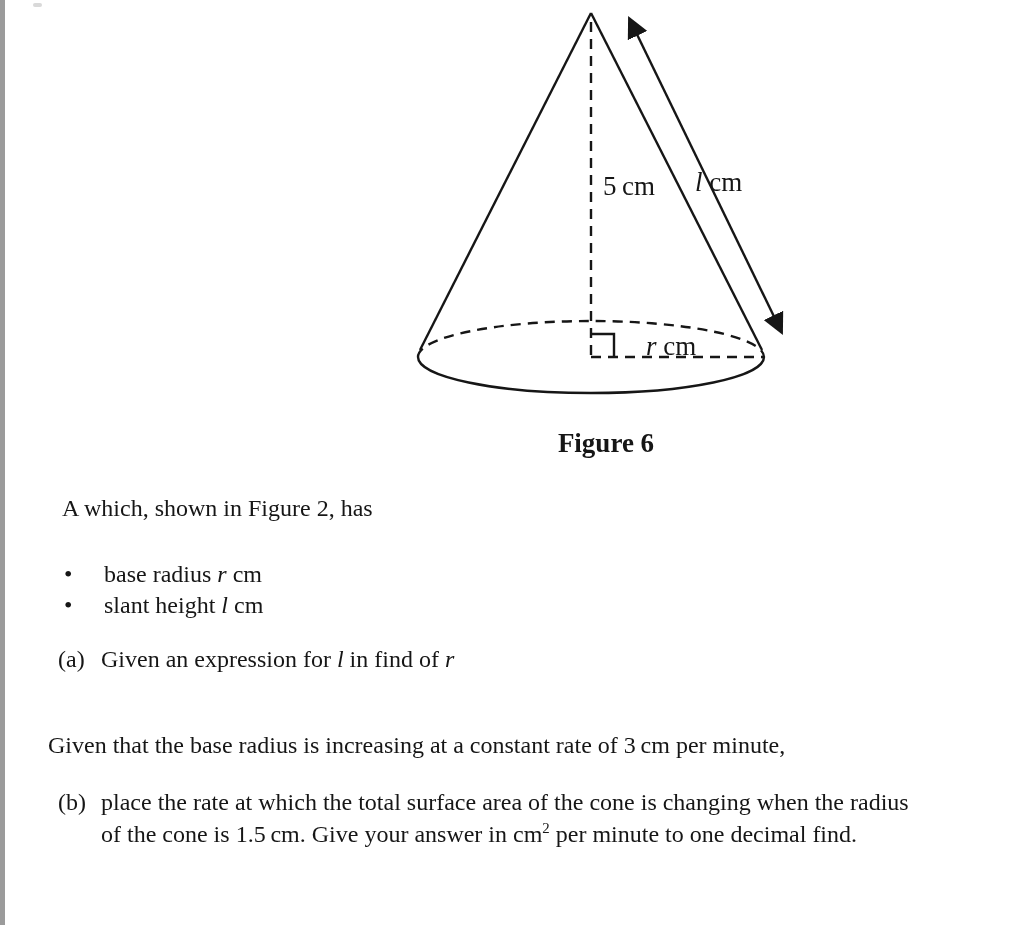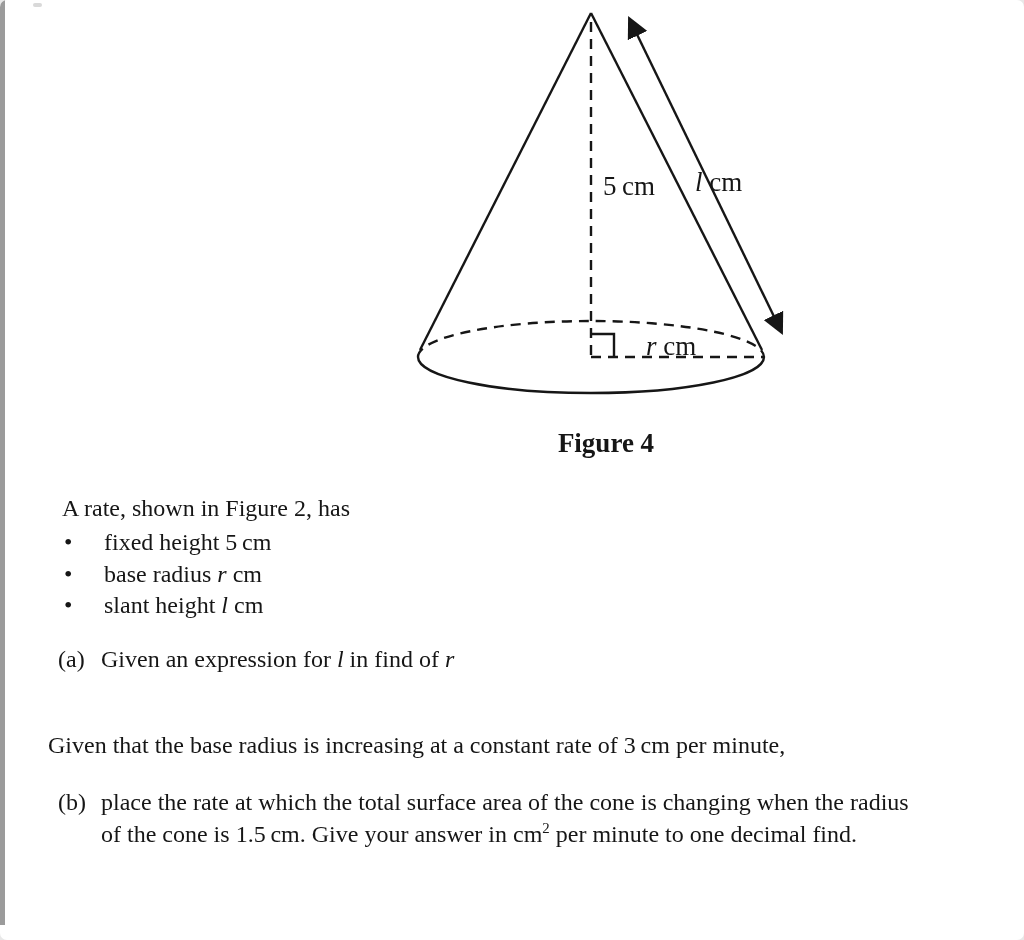--- a/index.html
+++ b/index.html
@@ -3,21 +3,20 @@
 <meta charset="utf-8">
 <style>
   html,body{margin:0;padding:0;background:#e8e8e8;}
   .page{
     position:relative;
     width:1024px;height:940px;
     background:#ffffff;
     overflow:hidden;
     font-family:"Liberation Serif", serif;
     color:#161616;
-    border-radius:7px;
   }
   .edge-strip{
     position:absolute;left:0;top:0;width:5px;height:925px;
     background:#9b9b9b;
   }
   .artifact{
     position:absolute;left:33px;top:3px;width:9px;height:4px;
     background:#d9d9d9;border-radius:2px;
   }
   .cone-svg{position:absolute;left:0;top:0;}
@@ -75,25 +74,24 @@
     <polyline points="592,334 614,334 614,357"></polyline>
     <line x1="630" y1="20" x2="781" y2="331" marker-start="url(#ah)" marker-end="url(#ah)"></line>
   </svg>
 
   <div class="fig-label" style="left:603px;top:172px">5 cm</div>
 
   <div class="fig-label" style="left:695px;top:168px"><i>l</i><span> cm</span></div>
 
   <div class="fig-label" style="left:646px;top:332px"><i>r</i><span> cm</span></div>
 
-  <div class="fig-caption" style="left:500px;top:428px;width:212px">Figure 4</div>
+  <div class="fig-caption" style="left:500px;top:428px;width:212px">Figure 6</div>
 
-  <div class="line" style="left:62px;top:494px">A rate, shown in Figure 2, has</div>
+  <div class="line" style="left:62px;top:494px">A which, shown in Figure 2, has</div>
 
-  <div class="line" style="left:64px;top:528px"><span class="bullet">•</span><span>fixed height 5 cm</span><i></i><span></span></div>
 
   <div class="line" style="left:64px;top:560px"><span class="bullet">•</span><span>base radius </span><i>r</i><span> cm</span></div>
 
   <div class="line" style="left:64px;top:591px"><span class="bullet">•</span><span>slant height </span><i>l</i><span> cm</span></div>
 
   <div class="line" style="left:58px;top:645px"><span class="plabel">(a)</span><span>Given an expression for </span><i>l</i><span> in find of </span><i>r</i></div>
 
   <div class="line" style="left:48px;top:731px">Given that the base radius is increasing at a constant rate of 3 cm per minute,</div>
 
   <div class="line" style="left:58px;top:788px"><span class="plabel">(b)</span><span>place the rate at which the total surface area of the cone is changing when the radius</span></div>

